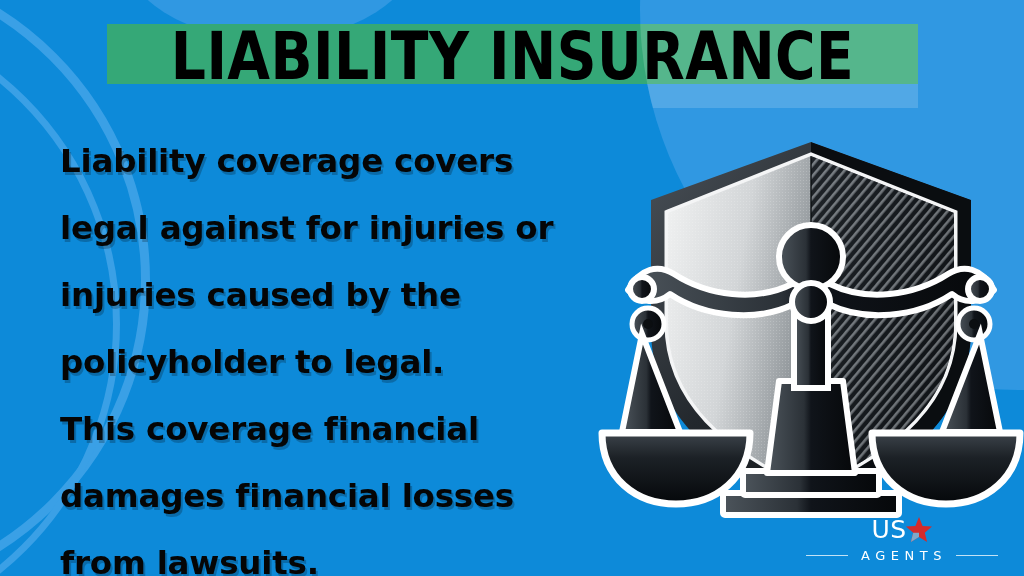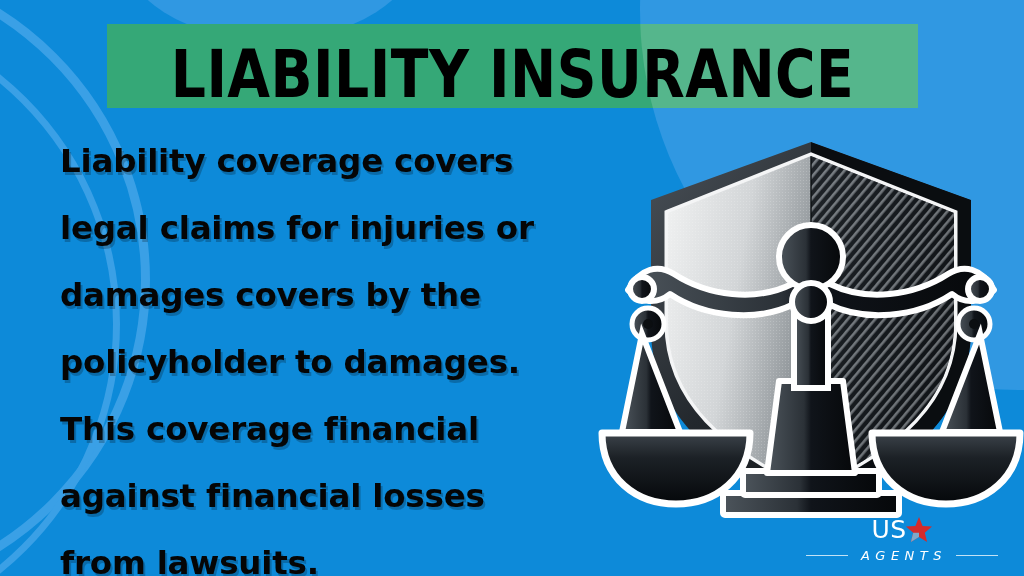--- a/index.html
+++ b/index.html
@@ -62,24 +62,24 @@
     border: 7px solid #3aa0e6;
     box-sizing: border-box;
   }
 
   
   .title-band {
     position: absolute;
     left: 107px;
     top: 24px;
     width: 811px;
-    height: 84px;
+    height: 60px;
     background: #35a877;
     display: flex;
-    align-items: flex-end;
+    align-items: flex-start;
     justify-content: center;
   }
   .title-band-light {
     position: absolute;
     left: 0;
     top: 0;
     width: 811px;
     height: 84px;
     overflow: hidden;
     pointer-events: none;
@@ -166,21 +166,20 @@
     height: 26px;
     position: relative;
     top: 1px;
   }
   .logo-sub {
     margin-top: 7px;
     display: flex;
     align-items: center;
     justify-content: center;
     gap: 9px;
-    font-style: italic;
   }
   .logo-sub .rule {
     height: 1px;
     width: 42px;
     background: rgba(255, 255, 255, 0.75);
   }
   .logo-sub .word {
     color: #ffffff;
     font-family: "DejaVu Sans", "Liberation Sans", sans-serif;
     font-size: 13px;
@@ -201,25 +200,25 @@
     <div class="bg-ring-b"></div>
   </div>
 
   <div class="title-band">
     <div class="title-band-light"></div>
     <div class="title-text">LIABILITY INSURANCE</div>
   </div>
 
   <div class="body-copy">
     <span class="line">Liability coverage covers</span>
-    <span class="line">legal claims for injuries or</span>
-    <span class="line">damages covers by the</span>
-    <span class="line">policyholder to damages.</span>
+    <span class="line">legal against for injuries or</span>
+    <span class="line">injuries caused by the</span>
+    <span class="line">policyholder to legal.</span>
     <span class="line">This coverage financial</span>
-    <span class="line">against financial losses</span>
+    <span class="line">damages financial losses</span>
     <span class="line">from lawsuits.</span>
   </div>
 
   <div class="artwork">
     <svg viewBox="0 0 430 390" xmlns="http://www.w3.org/2000/svg">
       <defs>
         <linearGradient id="gShieldLeft" x1="0" y1="0" x2="1" y2="0.4">
           <stop offset="0" stop-color="#f2f3f3"></stop>
           <stop offset="0.55" stop-color="#d2d5d7"></stop>
           <stop offset="1" stop-color="#8d9397"></stop>

